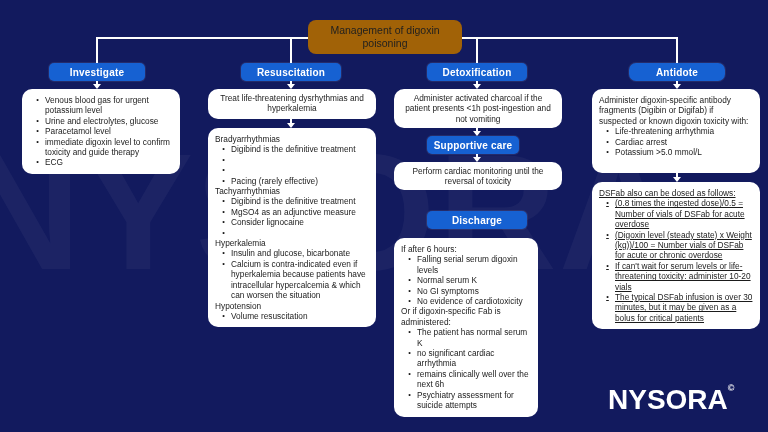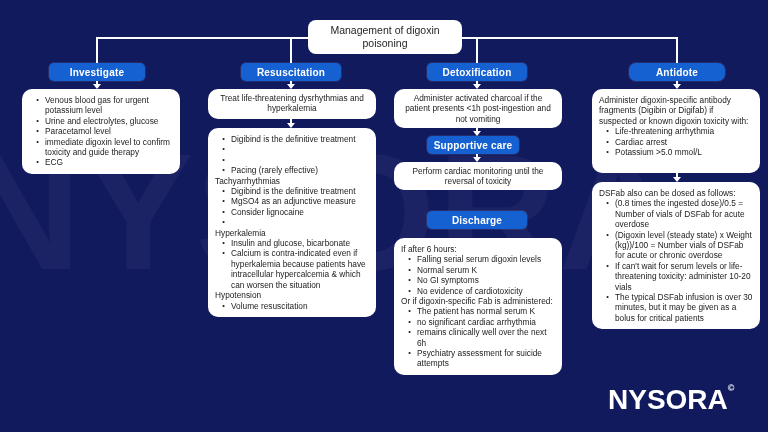--- a/index.html
+++ b/index.html
@@ -19,21 +19,21 @@
   
   .hline{position:absolute;top:37px;height:2px;background:#ffffff;z-index:1;}
   .stub{position:absolute;top:37px;width:2px;height:27px;background:#ffffff;z-index:1;}
   .arrow{position:absolute;z-index:1;}
   .arrow .stem{position:absolute;left:50%;transform:translateX(-50%);top:0;bottom:4px;width:2px;background:#ffffff;}
   .arrow .tip{position:absolute;left:50%;transform:translateX(-50%);bottom:0;width:0;height:0;
     border-left:4px solid transparent;border-right:4px solid transparent;border-top:5px solid #ffffff;}
   
   .title-box{
     position:absolute;left:308px;top:20px;width:154px;height:34px;z-index:2;
-    background:#ffffff;border-radius:8px;display:flex;align-items:center;justify-content:center;
+    background:#a16207;border-radius:8px;display:flex;align-items:center;justify-content:center;
     text-align:center;font-size:10.5px;font-weight:500;color:#1f1f1f;line-height:1.2;padding:0 6px;box-sizing:border-box;
   }
   
   .pill{
     position:absolute;height:18px;z-index:2;background:#1661d2;border-radius:5px;
     display:flex;align-items:center;justify-content:center;
     color:#ffffff;font-size:10px;font-weight:bold;letter-spacing:.2px;
     box-shadow:0 0 0 1px rgba(255,255,255,0.08);
   }
   
@@ -127,20 +127,24 @@
 
   <div class="wbox center" style="left:208px;top:89px;width:168px;height:30px;">
     <span>Treat life-threatening dysrhythmias and hyperkalemia</span>
   </div>
   <div class="arrow" style="left:286px;top:119px;width:10px;height:9px;">
       <div class="stem"></div>
       <div class="tip"></div>
     </div>
   <div class="wbox" style="left:208px;top:128px;width:168px;">
 
+  <div class="line t-head">
+
+        <span class="txt">Bradyarrhythmias</span>
+      </div>
       <div class="line t-bullet">
         <span class="dot">•</span>
         <span class="txt">Digibind is the definitive treatment</span>
       </div>
       <div class="line t-bullet">
         <span class="dot">•</span>
       </div>
       <div class="line t-bullet">
         <span class="dot">•</span>
       </div>
@@ -202,21 +206,21 @@
   <div class="arrow" style="left:472px;top:154px;width:10px;height:8px;">
       <div class="stem"></div>
       <div class="tip"></div>
     </div>
   <div class="wbox center" style="left:394px;top:162px;width:168px;height:28px;">
     <span>Perform cardiac monitoring until the reversal of toxicity</span>
   </div>
   <div class="pill" style="left:427px;top:211px;width:100px;">
     <span>Discharge</span>
   </div>
-  <div class="wbox" style="left:394px;top:238px;width:168px;">
+  <div class="wbox" style="left:394px;top:238px;width:144px;">
 
   <div class="line t-head">
 
         <span class="txt">If after 6 hours:</span>
       </div>
       <div class="line t-bullet">
         <span class="dot">•</span>
         <span class="txt">Falling serial serum digoxin levels</span>
       </div>
       <div class="line t-bullet">
@@ -269,21 +273,21 @@
       </div>
       <div class="line t-bullet">
         <span class="dot">•</span>
         <span class="txt">Potassium &gt;5.0 mmol/L</span>
       </div>
     </div>
   <div class="arrow" style="left:672px;top:173px;width:10px;height:9px;">
       <div class="stem"></div>
       <div class="tip"></div>
     </div>
-  <div class="wbox" style="left:592px;top:182px;width:168px;">
+  <div class="wbox" style="left:592px;top:182px;width:168px;text-decoration:underline;">
 
   <div class="line t-head">
 
         <span class="txt">DSFab also can be dosed as follows:</span>
       </div>
       <div class="line t-bullet">
         <span class="dot">•</span>
         <span class="txt">(0.8 times the ingested dose)/0.5 = Number of vials of DSFab for acute overdose</span>
       </div>
       <div class="line t-bullet">

